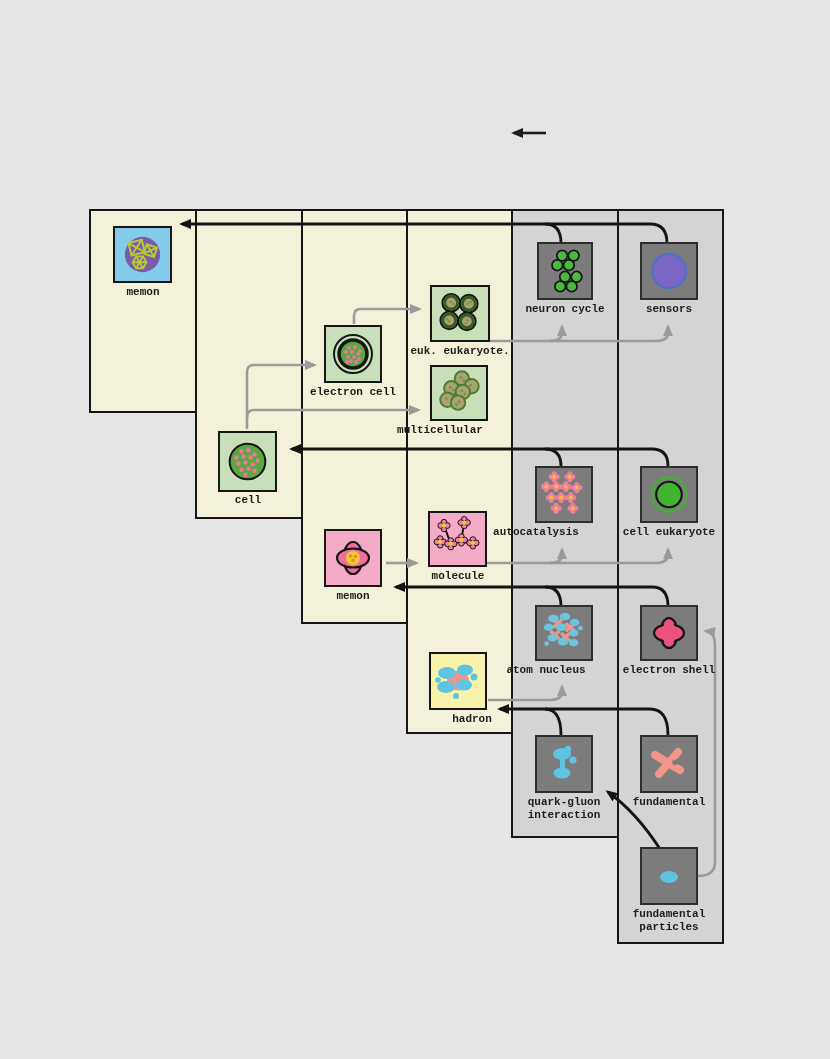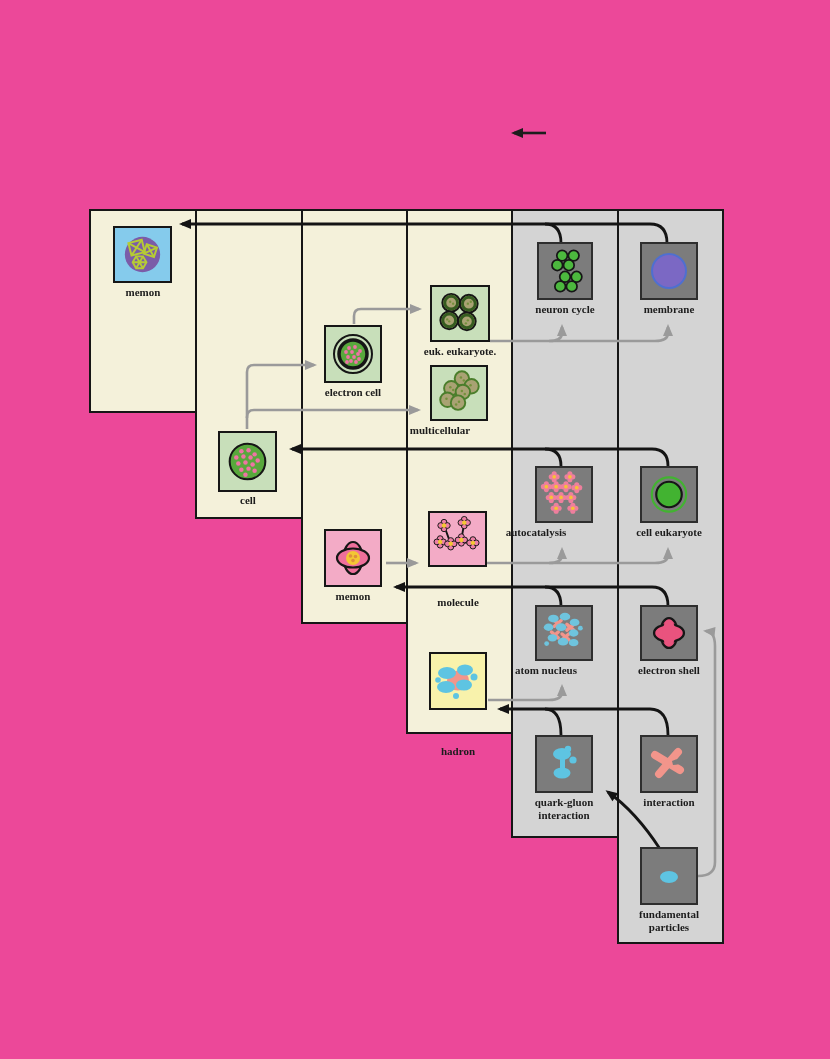--- a/index.html
+++ b/index.html
@@ -1,17 +1,17 @@
 <!DOCTYPE html>
 <html><head>
 <meta charset="utf-8">
 <style>
   html,body{margin:0;padding:0;background:#000;}
-  #stage{position:relative;width:830px;height:1059px;background:#ec4899;overflow:hidden;
-         font-family:Liberation Serif, serif;}
+  #stage{position:relative;width:830px;height:1059px;background:#e5e5e5;overflow:hidden;
+         font-family:Liberation Mono, monospace;}
   #overlay{position:absolute;left:0;top:0;z-index:1;}
   .box{position:absolute;z-index:2;border:2px solid #161616;box-sizing:content-box;}
   .box svg{display:block;width:100%;height:100%;}
   .box.dark{border-color:#2e2e2e;background:#7c7c7c;}
   .box.cream-green{background:#c8dfba;}
   .box.cream-pink{background:#f3abc6;}
   .box.cream-yellow{background:#f8f2ab;}
   .box.blue{background:#85cbec;}
   .lbl{position:absolute;z-index:3;width:110px;text-align:center;
        font-size:11px;font-weight:700;line-height:12.5px;color:#1c1c1c;
@@ -473,25 +473,25 @@
     <ellipse cx="27" cy="28" rx="9" ry="6" fill="#5ec4e2"></ellipse>
   </svg>
 </div>
 
 <div class="lbl" style="left:88px;top:286px;">memon</div>
 <div class="lbl" style="left:193px;top:494px;">cell</div>
 <div class="lbl" style="left:298px;top:386px;">electron cell</div>
 <div class="lbl" style="left:405px;top:345px;">euk. eukaryote.</div>
 <div class="lbl" style="left:385px;top:424px;">multicellular</div>
 <div class="lbl" style="left:298px;top:590px;">memon</div>
-<div class="lbl" style="left:403px;top:570px;margin-top:26px;">molecule</div>
-<div class="lbl" style="left:403px;top:713px;margin-top:32px;">hadron</div>
+<div class="lbl" style="left:403px;top:570px;">molecule</div>
+<div class="lbl" style="left:417px;top:713px;">hadron</div>
 <div class="lbl" style="left:510px;top:303px;">neuron cycle</div>
-<div class="lbl" style="left:614px;top:303px;">membrane</div>
+<div class="lbl" style="left:614px;top:303px;">sensors</div>
 <div class="lbl" style="left:481px;top:526px;">autocatalysis</div>
 <div class="lbl" style="left:614px;top:526px;">cell eukaryote</div>
 <div class="lbl" style="left:491px;top:664px;">atom nucleus</div>
 <div class="lbl" style="left:614px;top:664px;">electron shell</div>
 <div class="lbl narrow" style="left:516px;top:796px;">quark-gluon interaction</div>
-<div class="lbl" style="left:614px;top:796px;">interaction</div>
+<div class="lbl" style="left:614px;top:796px;">fundamental</div>
 <div class="lbl narrow" style="left:621px;top:908px;">fundamental particles</div>
 
 </div>
 
 </body></html>

